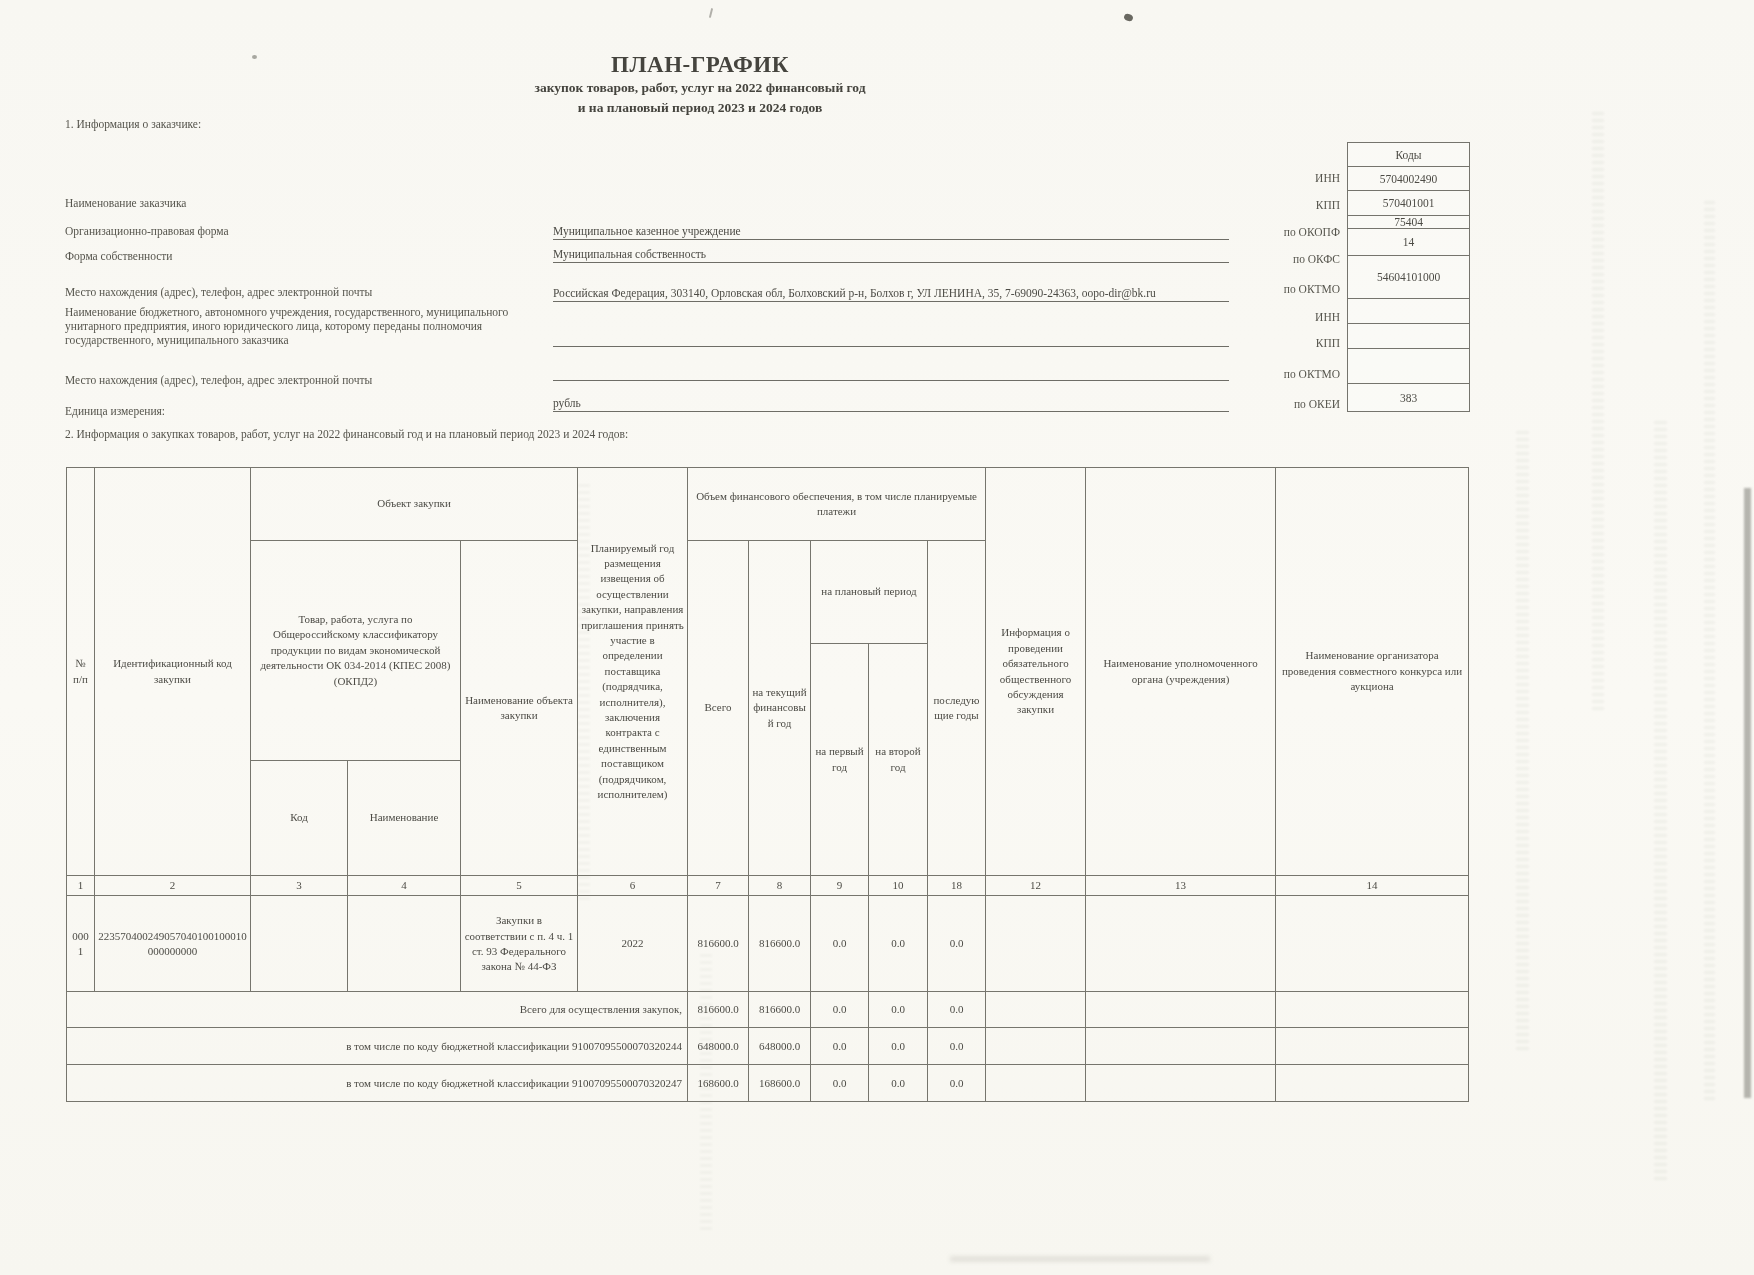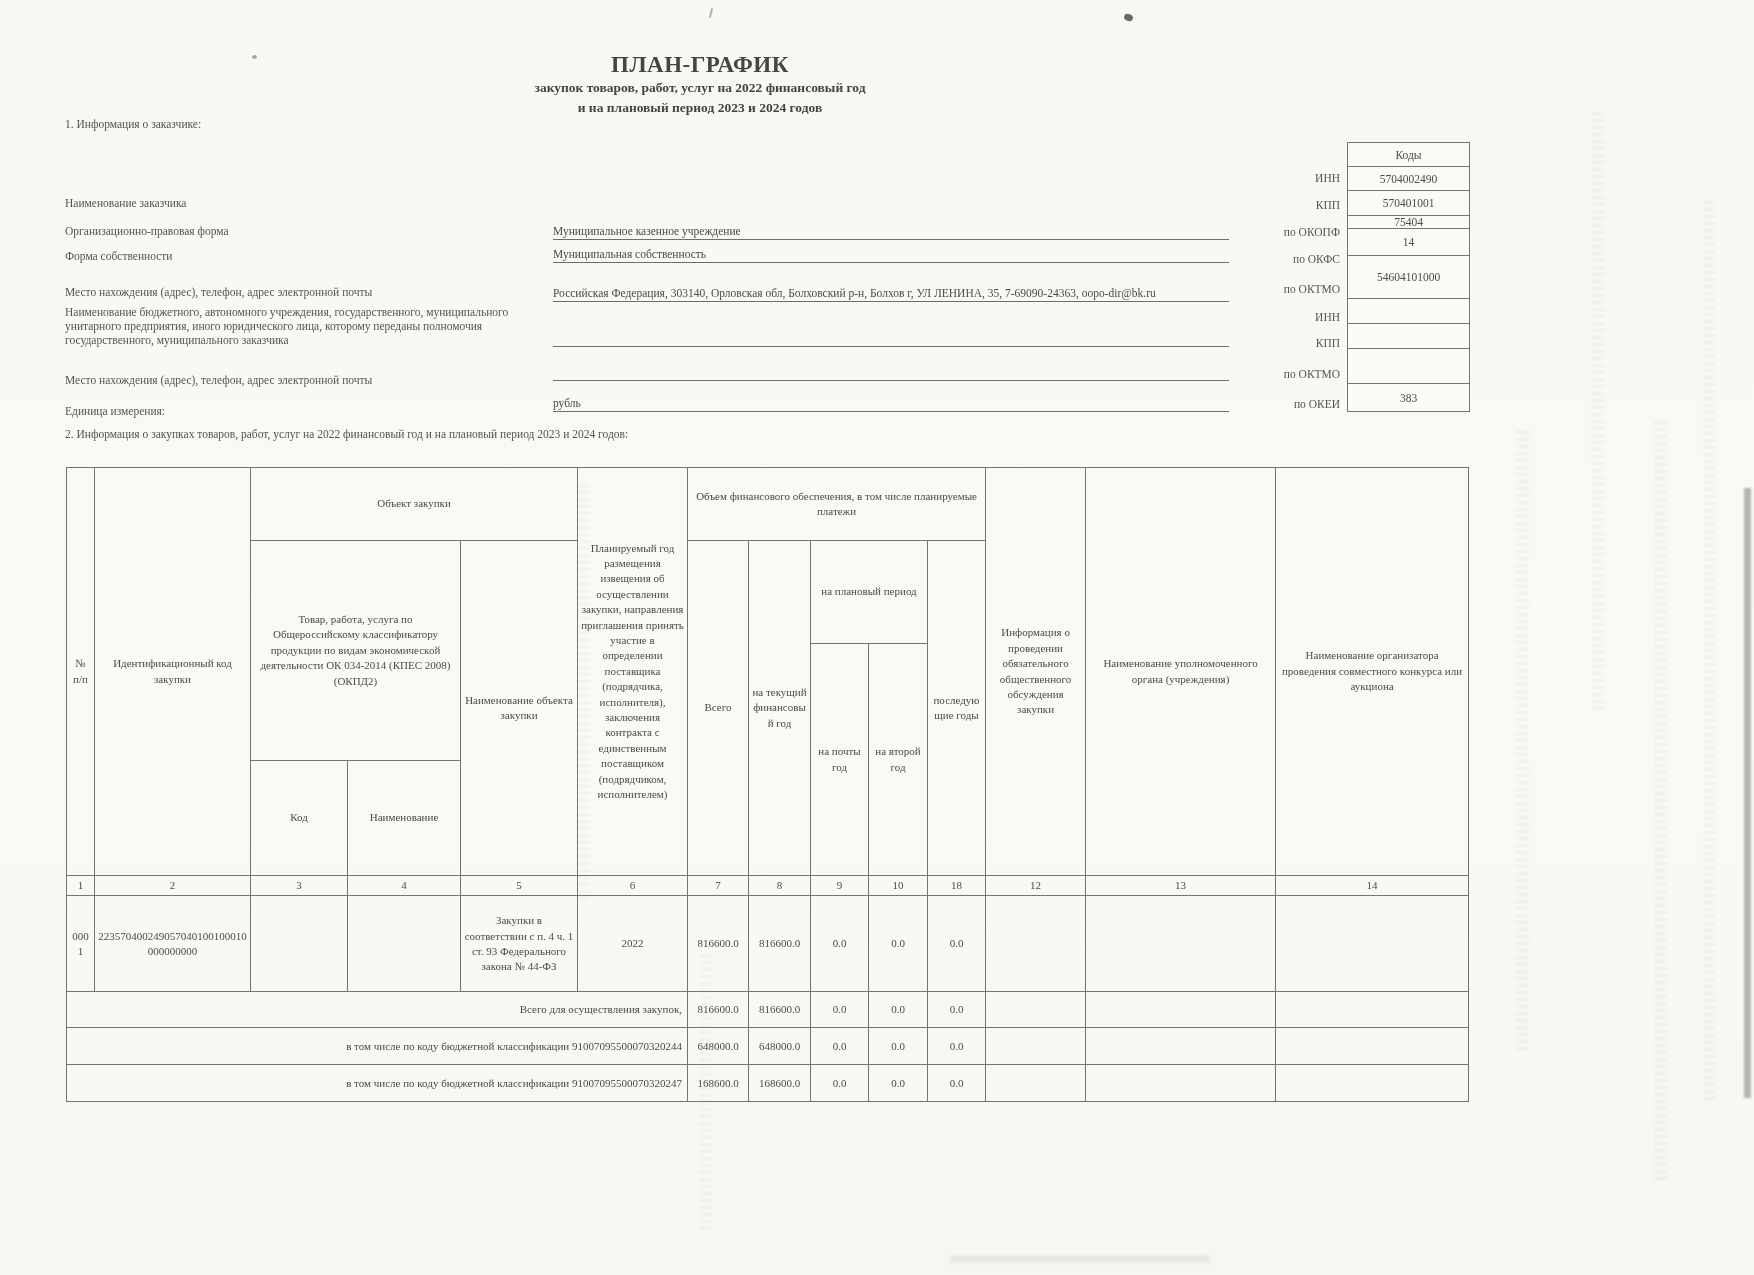--- a/index.html
+++ b/index.html
@@ -145,21 +145,21 @@
     </tr>
     <tr style="height:103px;">
       <td colspan="2" rowspan="2">Товар, работа, услуга по Общероссийскому классификатору продукции по видам экономической деятельности ОК 034-2014 (КПЕС 2008) (ОКПД2)</td>
       <td rowspan="3">Наименование объекта закупки</td>
       <td rowspan="3">Всего</td>
       <td rowspan="3">на текущий финансовый год</td>
       <td colspan="2">на плановый период</td>
       <td rowspan="3">последующие годы</td>
     </tr>
     <tr style="height:117px;">
-      <td rowspan="2">на почты год</td>
+      <td rowspan="2">на первый год</td>
       <td rowspan="2">на второй год</td>
     </tr>
     <tr style="height:115px;">
       <td>Код</td>
       <td>Наименование</td>
     </tr>
     <tr class="num-row" style="height:16px;">
       <td>1</td>
       <td>2</td>
       <td>3</td>

